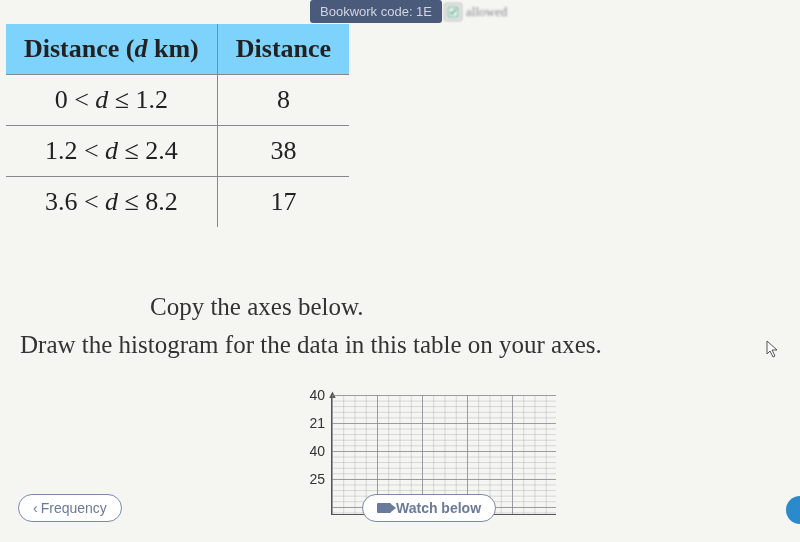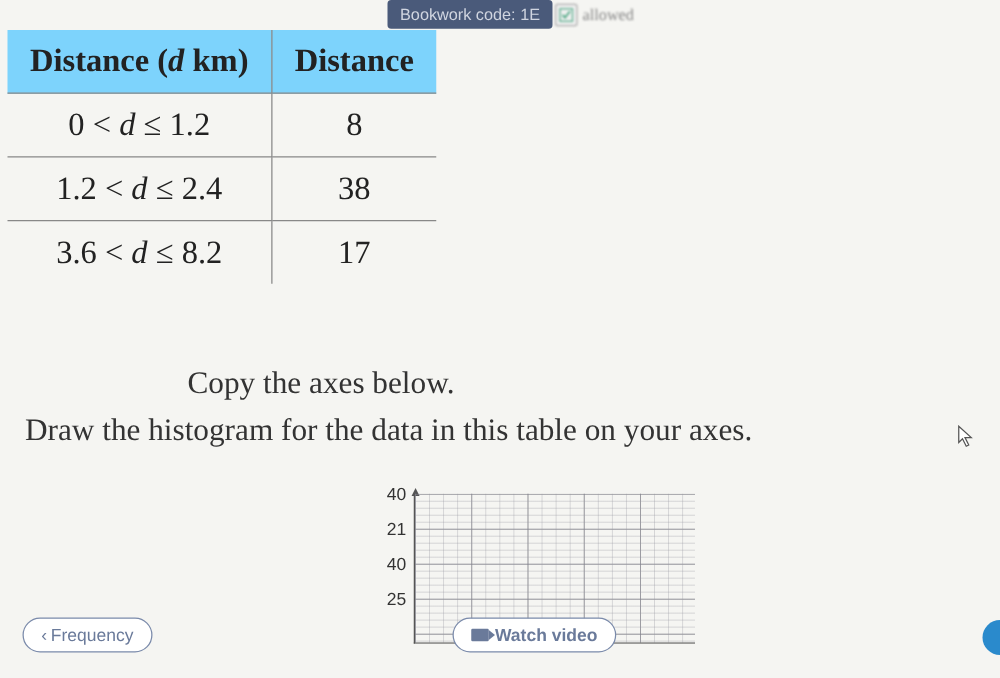--- a/index.html
+++ b/index.html
@@ -253,16 +253,16 @@
   <div class="grid-area"></div>
 </div>
 
 <button class="prev-btn">
   <span>‹</span>
   <span>Frequency</span>
 </button>
 
 <button class="watch-btn">
   <span class="video-icon"></span>
-  <span>Watch video</span>
+  <span>Watch below</span>
 </button>
 
 <div class="corner-blue"></div>
 
 </body></html>

